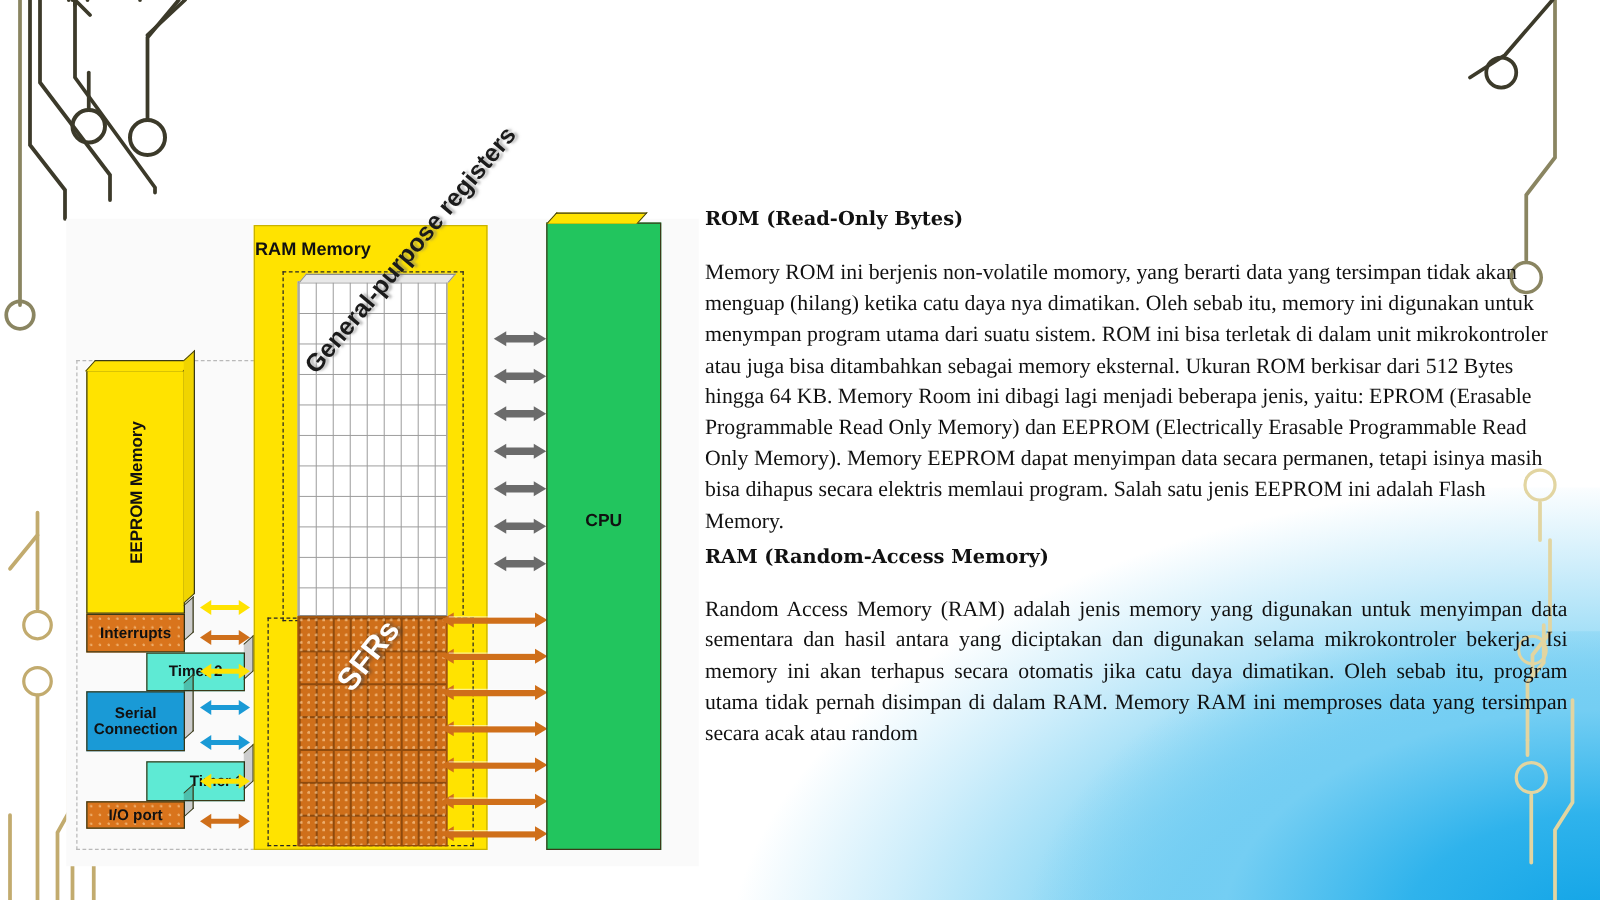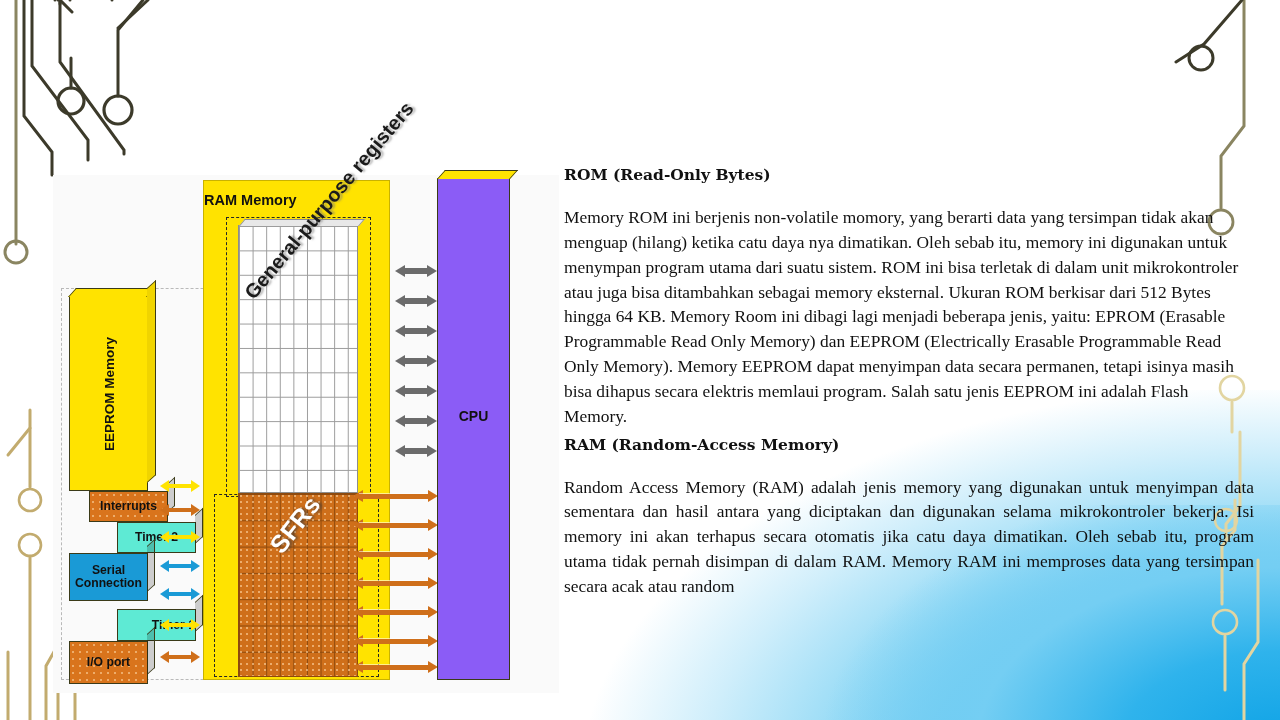--- a/index.html
+++ b/index.html
@@ -173,22 +173,22 @@
     position:absolute;left:60px;top:360px;
     transform:rotate(-52deg);transform-origin:left top;
     font-family:"Liberation Sans", sans-serif;font-weight:bold;
     font-size:25px;color:#ffffff;
     text-shadow:2px 2px 3px rgba(60,60,60,.65);
     white-space:nowrap;
   }
 
   
   .cpu{
-    position:absolute;left:384px;top:3px;width:73px;height:502px;
-    background:#8b5cf6;border:1.5px solid #3a3a18;box-sizing:border-box;
+    position:absolute;left:384px;top:3px;width:92px;height:502px;
+    background:#22c55e;border:1.5px solid #3a3a18;box-sizing:border-box;
   }
   .cpu .top3d{
     position:absolute;left:-1.5px;top:-9px;width:73px;height:9px;
     background:#ffe300;border:1.5px solid #3a3a18;border-bottom:none;
     transform:skewX(-42deg);transform-origin:bottom left;box-sizing:border-box;
   }
   .cpu .lbl{
     position:absolute;left:0;right:0;top:229px;text-align:center;
     font-family:"Liberation Sans", sans-serif;font-weight:bold;font-size:14px;color:#111;
   }
@@ -295,37 +295,37 @@
   <div class="diagram">
 
     <div class="dash-left"></div>
 
     <div class="eeprom">
       <div class="top3d"></div>
       <div class="side3d"></div>
       <div class="lbl">EEPROM Memory</div>
     </div>
 
-    <div class="periph c-orange" style="top:316px;height:31px;margin-left:20px;">
+    <div class="periph c-orange" style="top:316px;height:31px;">
       <div class="sd"></div>
       <span>Interrupts</span>
     </div>
     <div class="periph c-yellow" style="top:347px;height:31px;">
       <div class="sd"></div>
       <span>Timer 2</span>
     </div>
     <div class="periph c-blue" style="top:378px;height:48px;">
       <div class="sd"></div>
       <span>Serial Connection</span>
     </div>
     <div class="periph c-yellow" style="top:434px;height:32px;justify-content:flex-end;">
       <div class="sd"></div>
       <span>Timer 1</span>
     </div>
-    <div class="periph c-orange" style="top:466px;height:43px;justify-content:center;">
+    <div class="periph c-orange" style="top:466px;height:22px;justify-content:center;">
       <div class="sd"></div>
       <span>I/O port</span>
     </div>
 
     <div class="arr" style="left:107px;width:40px;top:311px;">
       <span class="hd l" style="border-right:9px solid #ffe300;"></span>
       <span class="line" style="background:#ffe300;"></span>
       <span class="hd r" style="border-left:9px solid #ffe300;"></span>
     </div>
     <div class="arr" style="left:107px;width:40px;top:335px;">

